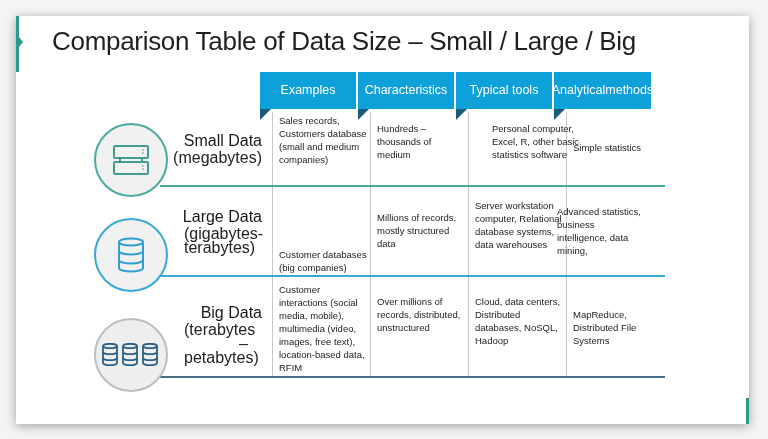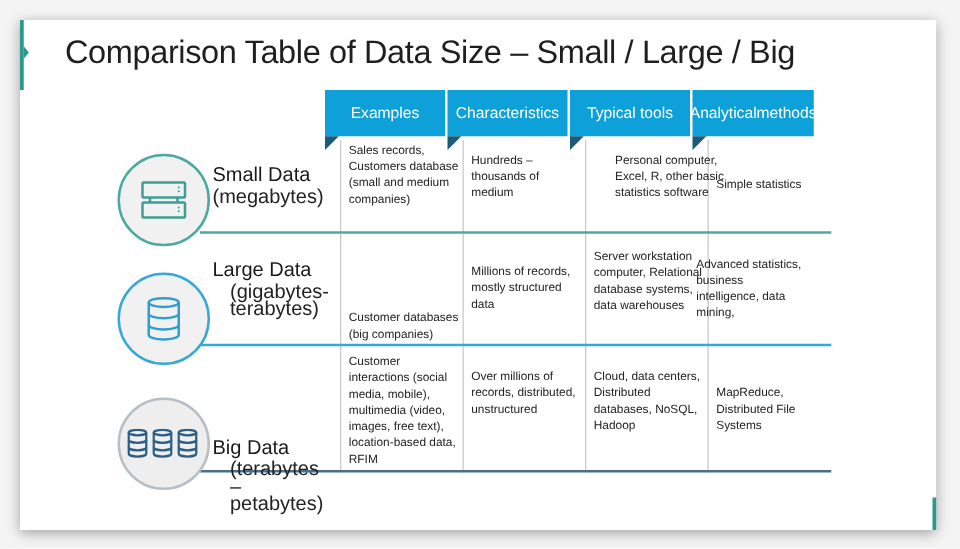--- a/index.html
+++ b/index.html
@@ -53,21 +53,21 @@
 
   .cell {
     position: absolute; font-size: 9.5px; line-height: 13px; color: #222;
   }
 
   .circle {
     position: absolute; width: 74px; height: 74px; border-radius: 50%;
     background: #f1f1f1; border: 2px solid;
     display: flex; align-items: center; justify-content: center;
   }
-  .rowlabel { position: absolute; text-align: left; }
+  .rowlabel { position: absolute; text-align: right; }
   .rowlabel .main { font-size: 16px; color: #1a1a1a; line-height: 20px; white-space: nowrap; }
   .rowlabel .sub { font-size: 16px; color: #222; line-height: 14px; }
 </style>
 </head>
 <body>
 
 <div class="shadow-bg"></div>
 <div class="slide"></div>
 <div class="accent-left"></div>
 <div class="accent-left-notch"></div>
@@ -152,20 +152,20 @@
       </g>
       <g transform="translate(41,0)">
         <ellipse cx="8" cy="3" rx="7" ry="2.2"></ellipse>
         <path d="M1 3 v17 a7 2.2 0 0 0 14 0 v-17"></path>
         <path d="M1 9 a7 2.2 0 0 0 14 0"></path>
           <path d="M1 15 a7 2.2 0 0 0 14 0"></path>
       </g>
     </g>
   </svg>
 </div>
-<div class="rowlabel" style="left:170px; top:303px; width:92px;margin-top:46px;">
+<div class="rowlabel" style="left:170px; top:303px; width:92px;">
   <div class="main">Big Data</div>
   <div class="sub" style="padding:0 14px;">(terabytes – petabytes)</div>
 </div>
 <div class="cell" style="left:279px; top:283px; width:90px;">Customer interactions (social media, mobile), multimedia (video, images, free text), location-based data, RFIM</div>
 <div class="cell" style="left:377px; top:295px; width:90px;">Over millions of records, distributed, unstructured</div>
 <div class="cell" style="left:475px; top:295px; width:90px;">Cloud, data centers, Distributed databases, NoSQL, Hadoop</div>
 <div class="cell" style="left:573px; top:308px; width:88px;">MapReduce, Distributed File Systems</div>
 
 </body></html>

